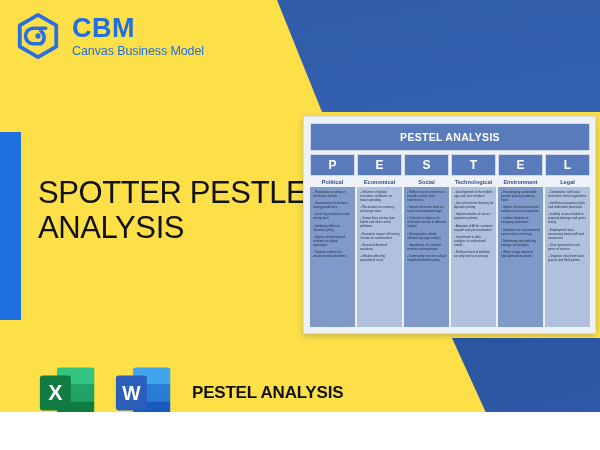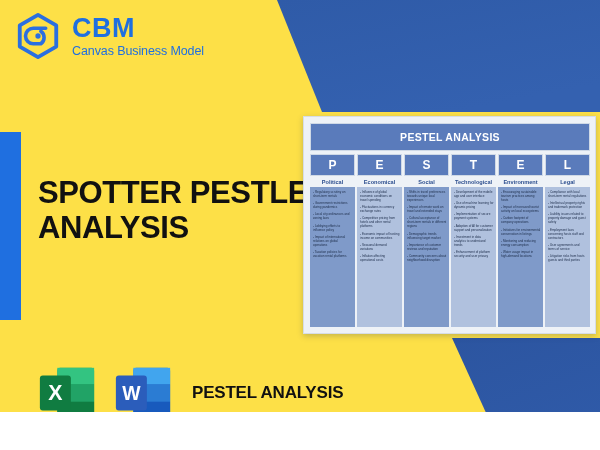--- a/index.html
+++ b/index.html
@@ -30,21 +30,21 @@
   .logo-title{
     font-size:27px;font-weight:bold;color:#1f6fe0;letter-spacing:.5px;
   }
   .logo-sub{
     font-size:12.5px;font-weight:normal;color:#1f6fe0;margin-top:3px;letter-spacing:-0.1px;
   }
 
   
   .headline{
     position:absolute;left:38px;top:176px;width:278px;
-    font-size:31px;font-weight:bold;color:#111;line-height:1.12;
+    font-size:31px;font-weight:normal;color:#111;line-height:1.12;
     letter-spacing:-0.4px;
   }
 
   
   .files{
     position:absolute;left:36px;top:362px;display:flex;align-items:center;gap:14px;
   }
   .file-icon{width:62px;height:62px;position:relative;}
   .files-label{
     font-size:17px;font-weight:bold;color:#111;line-height:1.22;letter-spacing:-0.2px;

